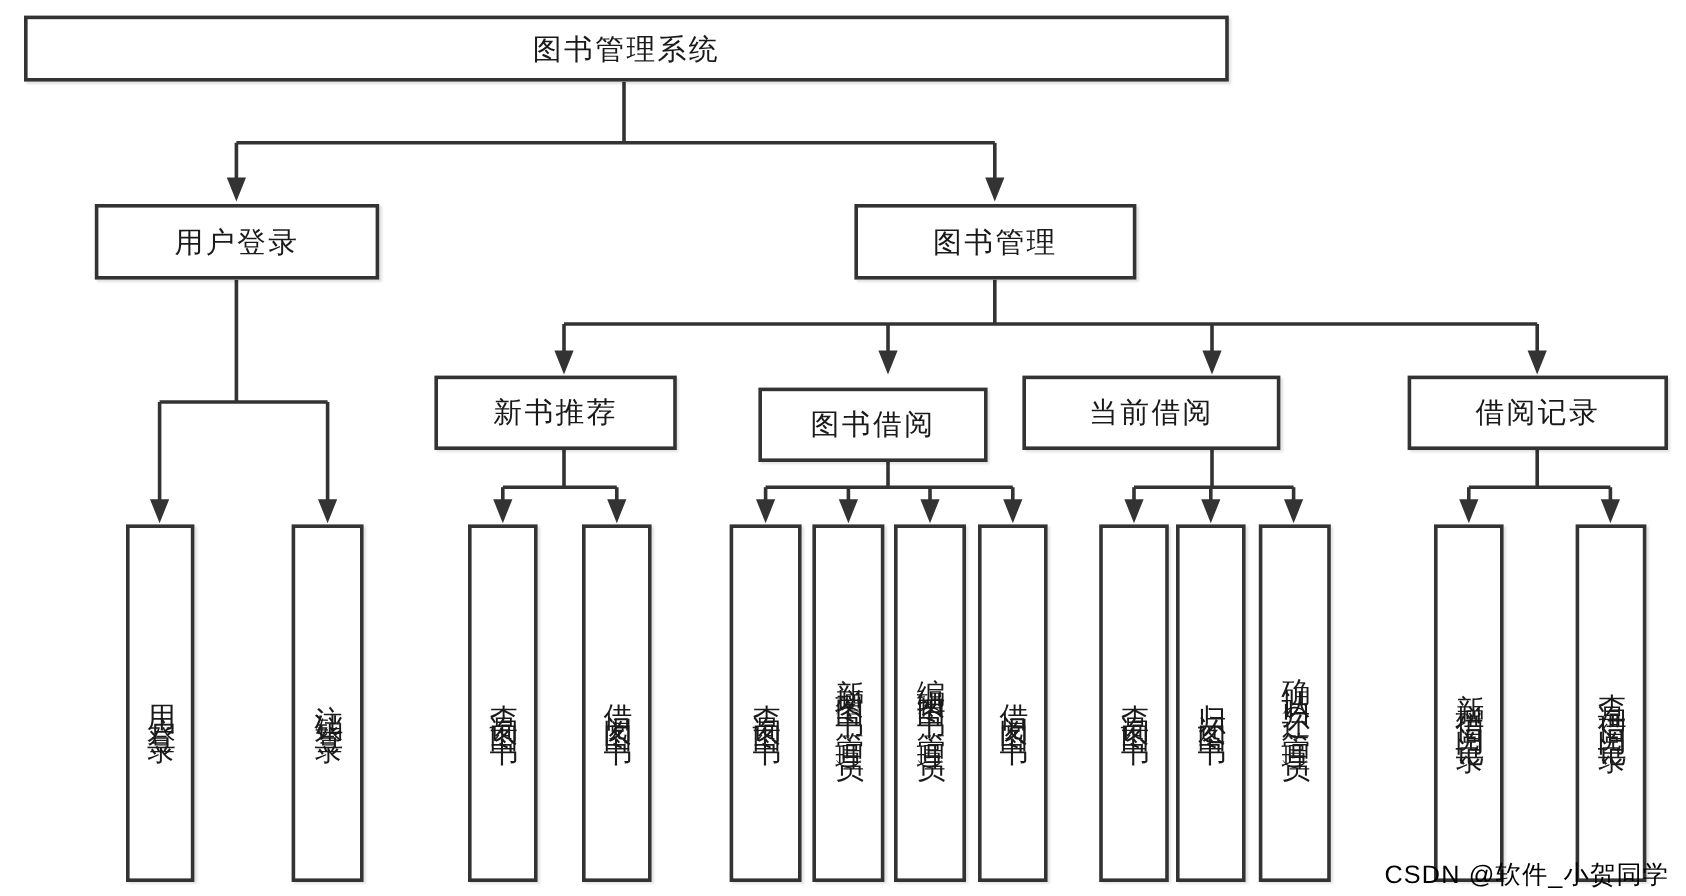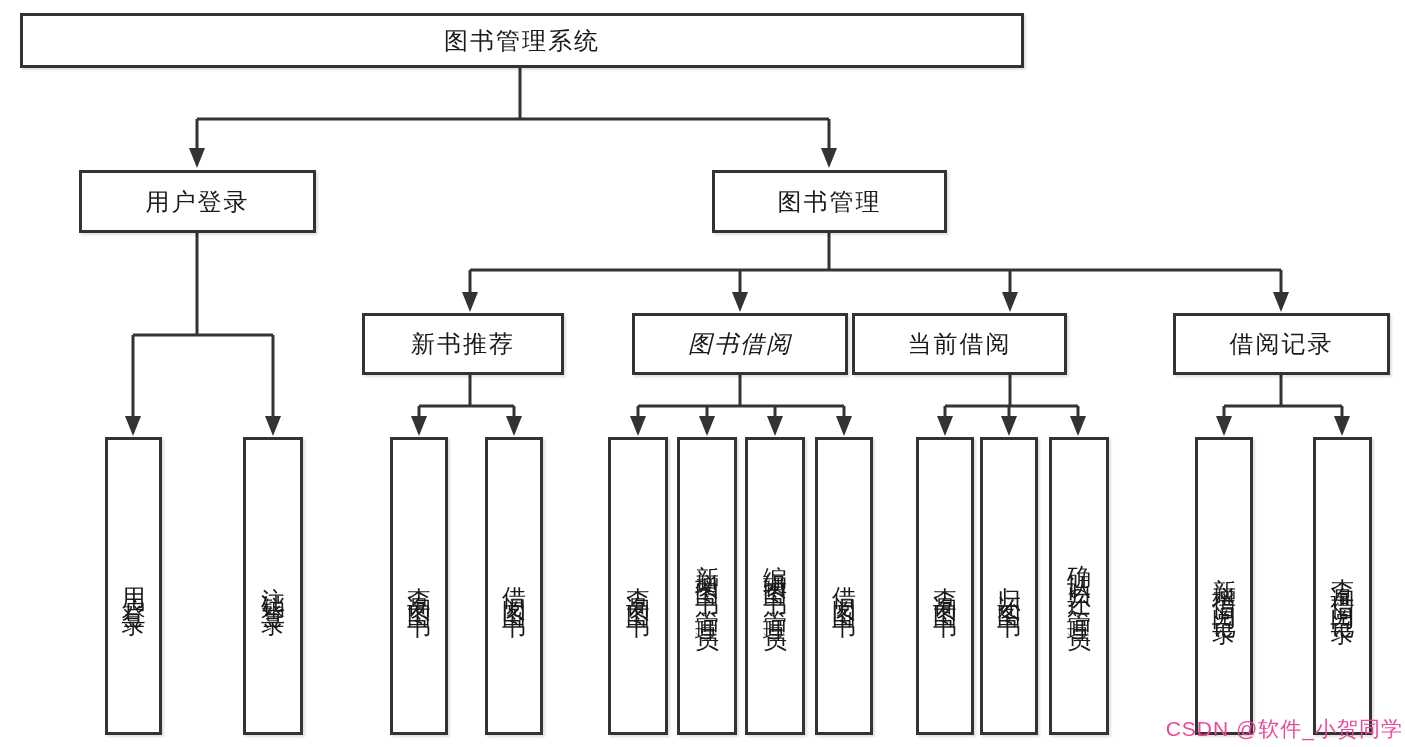--- a/index.html
+++ b/index.html
@@ -27,25 +27,25 @@
   .h { font-size: 24px; letter-spacing: 2px; white-space: nowrap; }
   .v {
     writing-mode: vertical-rl;
     text-orientation: mixed;
     font-size: 24px;
     letter-spacing: 9px;
     line-height: 1;
   }
   .wm {
     position: absolute;
-    right: 2px;
+    right: 14px;
     bottom: 4px;
     font-size: 21px;
     letter-spacing: 1px;
-    color: #ec4899;
+    color: #000000;
     white-space: nowrap;
     z-index: 6;
   }
 </style>
 </head>
 <body>
 
 <div class="stage">
 
   <svg class="wires" width="1405" height="747" viewBox="0 0 1405 747">
@@ -113,21 +113,21 @@
       <polygon points="1334,416 1350,416 1342,436"></polygon>
     </g>
   </svg>
 
   <div class="box h" style="left:20px; top:13px; width:1004px; height:55px;">图书管理系统</div>
 
   <div class="box h" style="left:79px; top:170px; width:237px; height:63px;">用户登录</div>
   <div class="box h" style="left:712px; top:170px; width:235px; height:63px;">图书管理</div>
 
   <div class="box h" style="left:362px; top:313px; width:202px; height:62px;">新书推荐</div>
-  <div class="box h" style="left:632px; top:313px; width:216px; height:62px;font-style:italic;">图书借阅</div>
+  <div class="box h" style="left:632px; top:323px; width:191px; height:62px;">图书借阅</div>
   <div class="box h" style="left:852px; top:313px; width:215px; height:62px;">当前借阅</div>
   <div class="box h" style="left:1173px; top:313px; width:217px; height:62px;">借阅记录</div>
 
   <div class="box v" style="left:105px; top:437px; width:57px; height:298px;">用户登录</div>
   <div class="box v" style="left:243px; top:437px; width:60px; height:298px;">注销登录</div>
 
   <div class="box v" style="left:390px; top:437px; width:58px; height:298px;">查询图书</div>
   <div class="box v" style="left:485px; top:437px; width:58px; height:298px;">借阅图书</div>
 
   <div class="box v" style="left:608px; top:437px; width:60px; height:298px;">查询图书</div>

